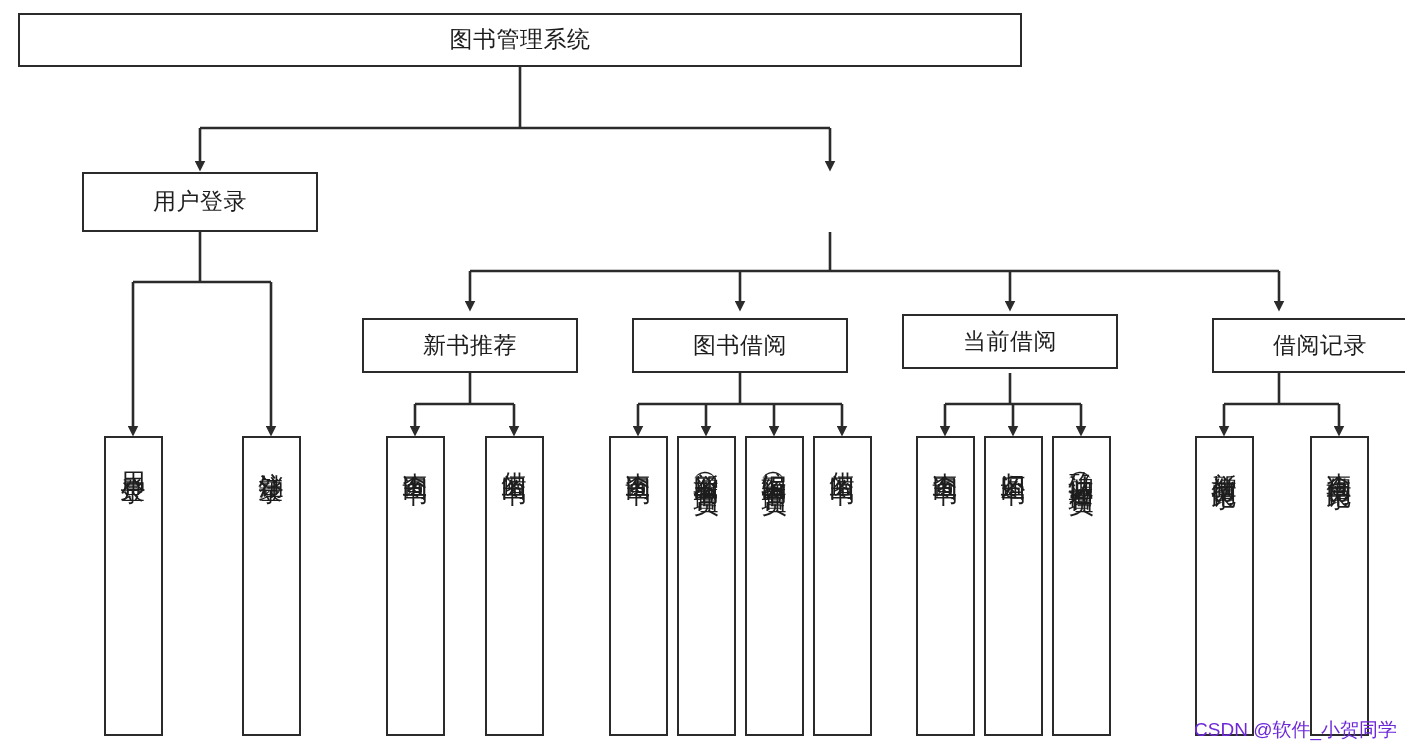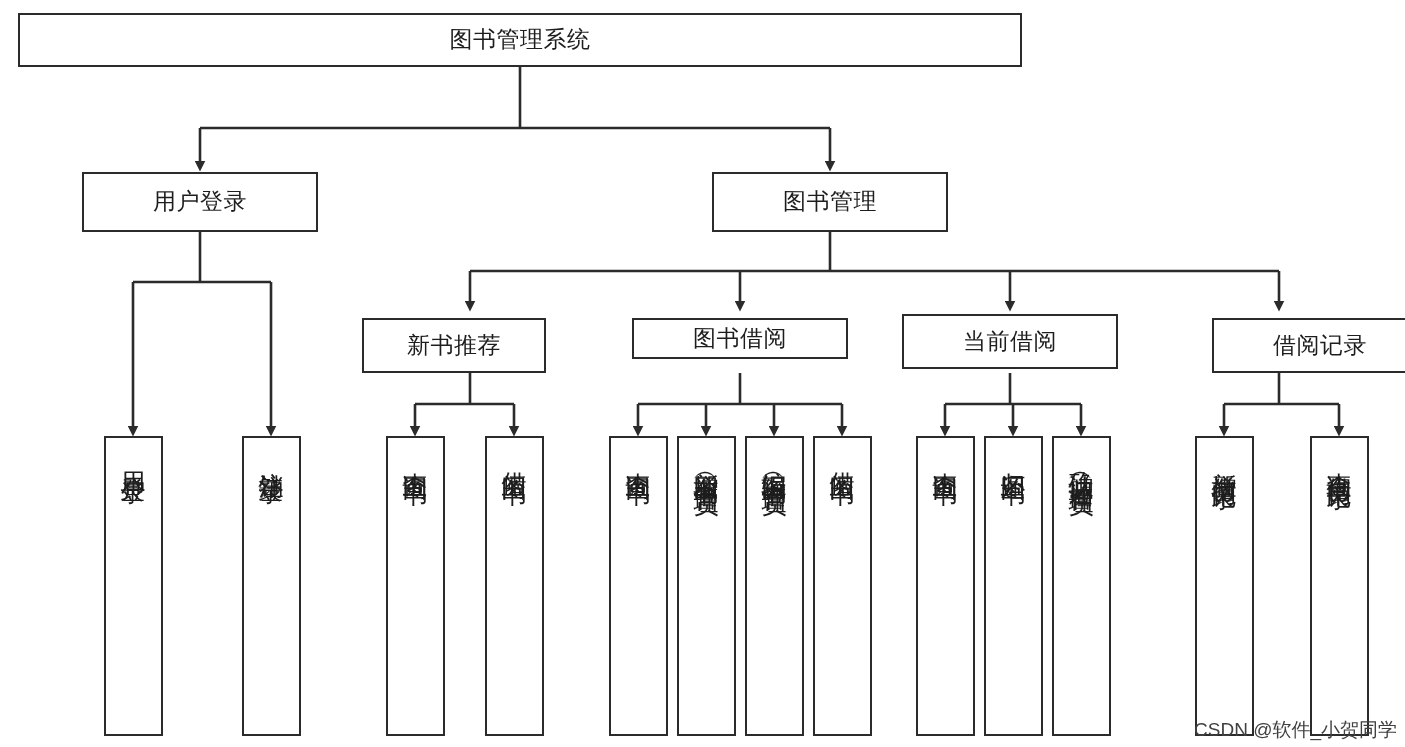--- a/index.html
+++ b/index.html
@@ -54,21 +54,21 @@
     text-orientation: upright;
     font-size: 25px;
     letter-spacing: 3px;
     white-space: nowrap;
   }
   #watermark {
     position: absolute;
     right: 8px;
     bottom: 4px;
     font-size: 19px;
-    color: #404040;
+    color: #6d28d9;
     z-index: 5;
     white-space: nowrap;
     font-family: "Liberation Sans", sans-serif;
   }
 </style>
 </head>
 <body>
 
 <div id="canvas">
 
@@ -124,28 +124,25 @@
     </g>
   </svg>
 
   <div class="node h" style="left:18px; top:13px; width:1004px; height:54px;">
     <span class="lbl">图书管理系统</span>
   </div>
 
   <div class="node h" style="left:82px; top:172px; width:236px; height:60px;">
     <span class="lbl">用户登录</span>
   </div>
-  <div class="node h" style="left:712px; top:172px; width:236px; height:60px;">
-    <span class="lbl">图书管理</span>
-  </div>
 
-  <div class="node h" style="left:362px; top:318px; width:184px; height:55px;">
+  <div class="node h" style="left:362px; top:318px; width:216px; height:55px;">
     <span class="lbl">新书推荐</span>
   </div>
-  <div class="node h" style="left:632px; top:318px; width:216px; height:41px;">
+  <div class="node h" style="left:632px; top:318px; width:216px; height:55px;">
     <span class="lbl">图书借阅</span>
   </div>
   <div class="node h" style="left:902px; top:314px; width:216px; height:55px;">
     <span class="lbl">当前借阅</span>
   </div>
   <div class="node h" style="left:1212px; top:318px; width:216px; height:55px;">
     <span class="lbl">借阅记录</span>
   </div>
 
   <div class="node v" style="left:104px; top:436px; width:59px; height:300px;">

